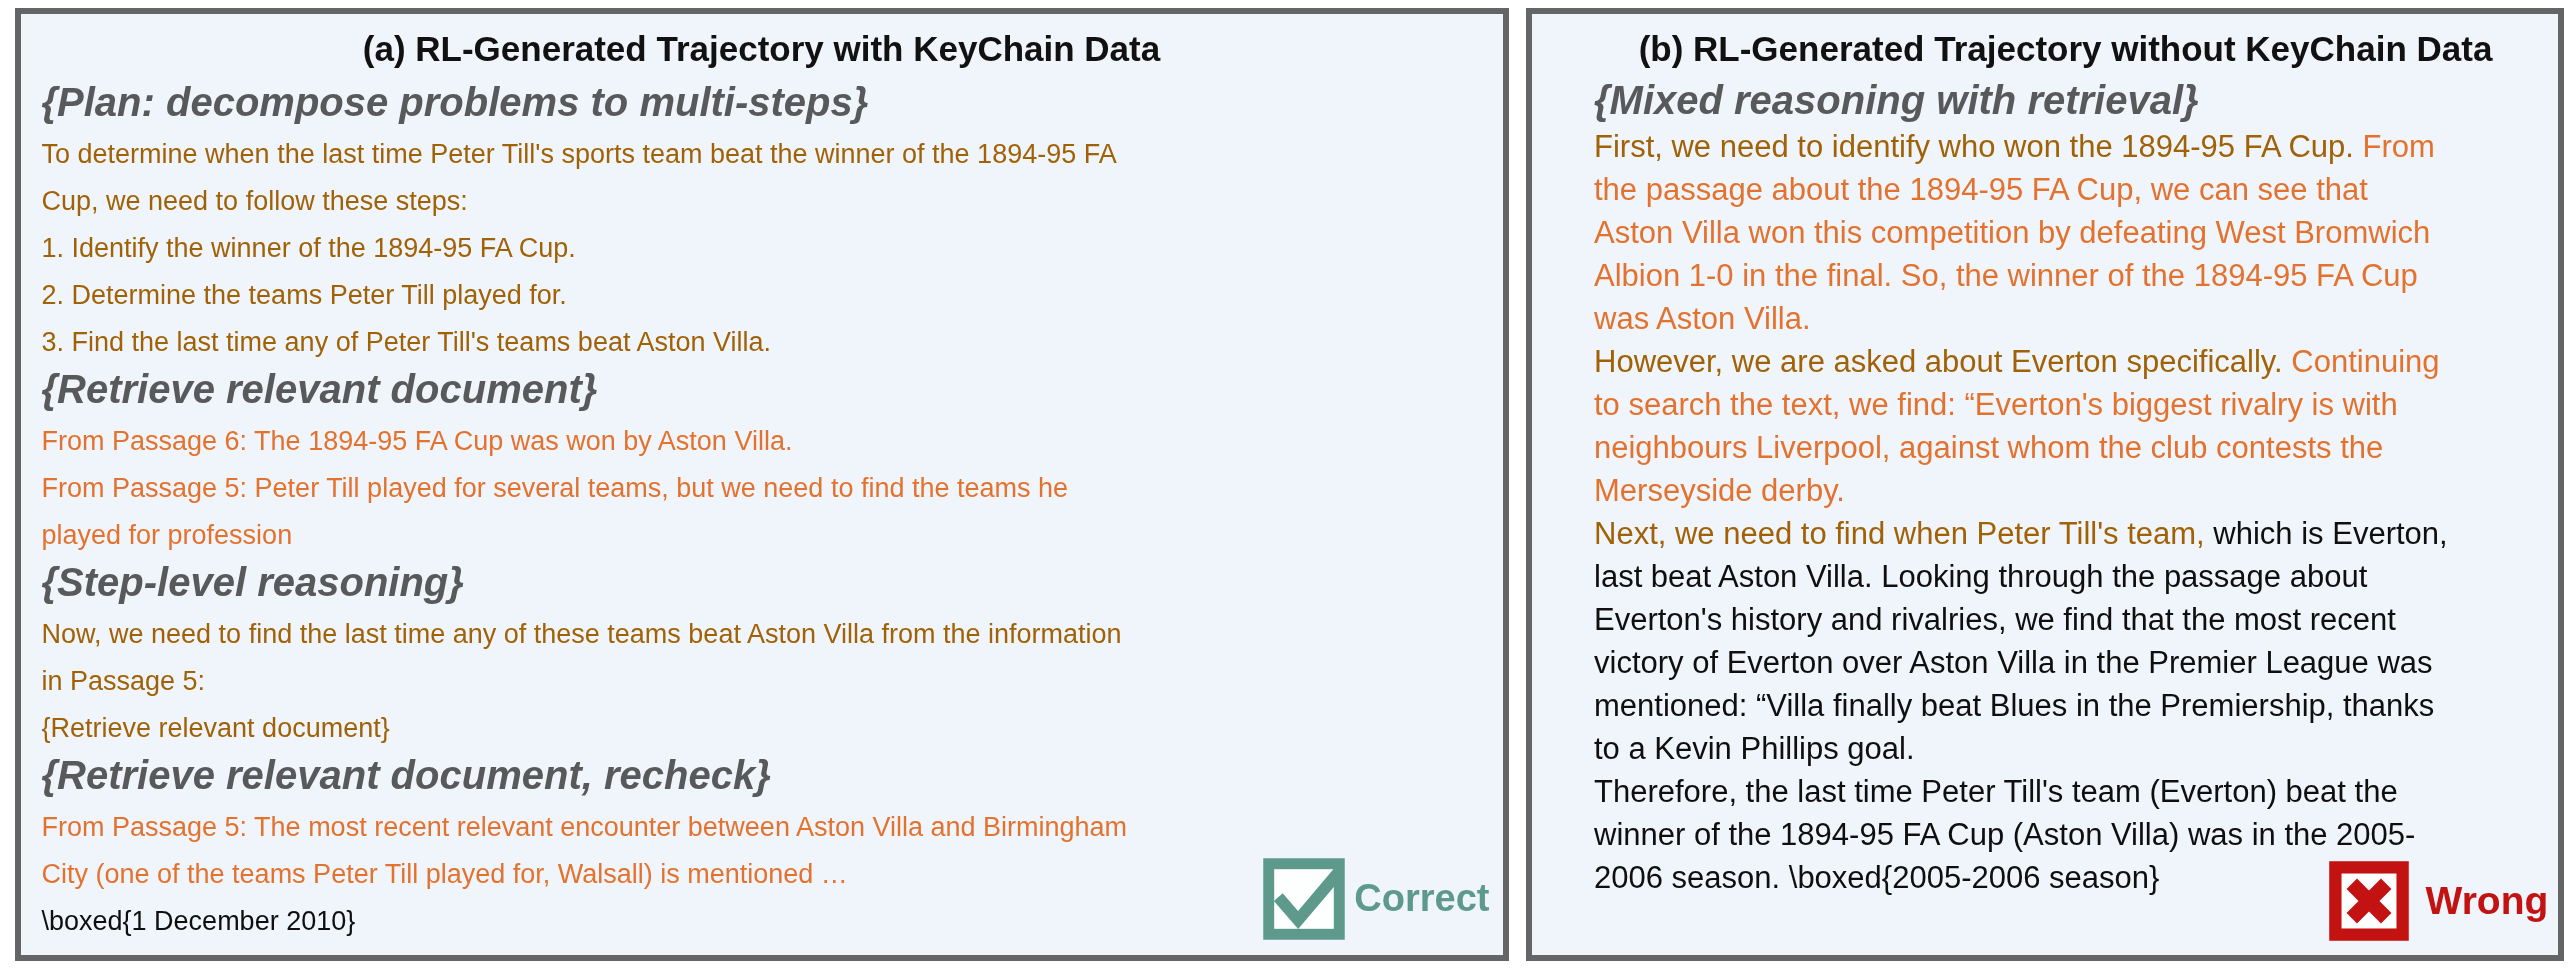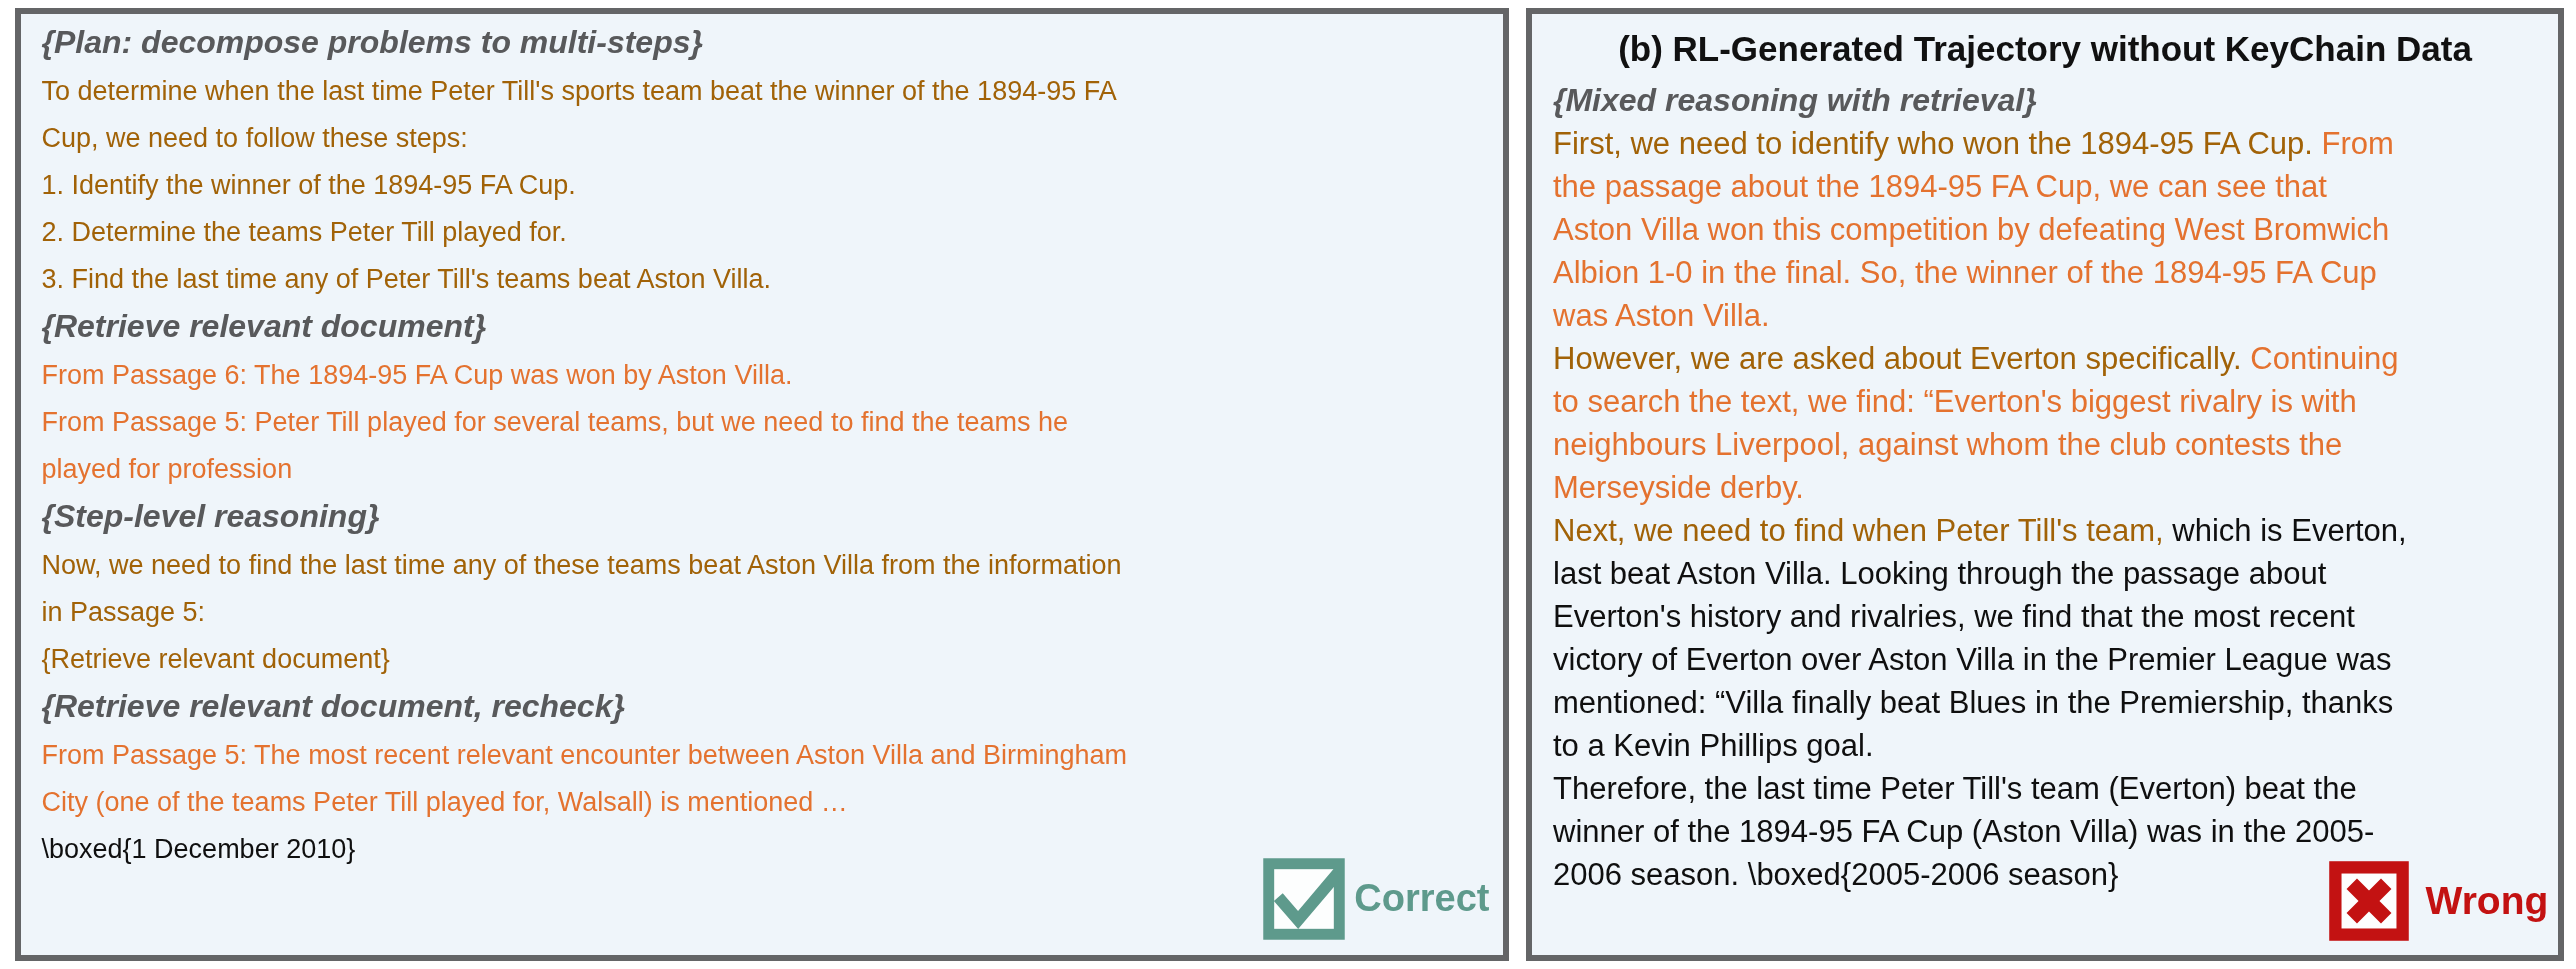--- a/index.html
+++ b/index.html
@@ -11,21 +11,21 @@
   }
   .panel {
     position: absolute;
     top: 8px;
     height: 953px;
     background: #EFF5FA;
     border: 6.4px solid #646567;
     box-sizing: border-box;
   }
   #panel-a { left: 14.5px;   width: 1494px; }
-  #panel-b { left: 1526px; width: 1038px; }
+  #panel-b { left: 1526px; width: 1038px; padding-left: 41px; }
 
   .panel-inner {
     position: relative;
     height: 100%;
     box-sizing: border-box;
     padding: 4.8px 21px 8px 21px;
   }
   .panel-title {
     font-size: 35px;
     font-weight: bold;
@@ -37,21 +37,21 @@
   .blocks {
     white-space: pre-wrap;
   }
   #panel-a .blocks { font-size: 27px; line-height: 47px; }
   #panel-b .blocks { font-size: 31px; line-height: 43px; }
 
   .run-header {
     font-weight: bold;
     font-style: italic;
     color: #58595B;
-    font-size: 32px;
+    font-size: 40px;
   }
   .run-cyan   { color: #a16207; }
   .run-orange { color: #E4722F; margin-top: 36px; }
   .run-black  { color: #0F0F0F; }
 
   .verdict {
     position: absolute;
     display: flex;
     align-items: center;
     font-weight: bold;
@@ -71,20 +71,21 @@
   }
   .verdict svg { display: block; }
 </style>
 </head>
 <body>
 
 <div>
 
   <div class="panel" id="panel-a">
     <div class="panel-inner">
+      <div class="panel-title">(a) RL-Generated Trajectory with KeyChain Data</div>
       <div class="blocks"><div><span class="run-header">{Plan: decompose problems to multi-steps}</span></div><div><span class="run-cyan">To determine when the last time Peter Till's sports team beat the winner of the 1894-95 FA
 Cup, we need to follow these steps:</span></div><div><span class="run-cyan">1. Identify the winner of the 1894-95 FA Cup.</span></div><div><span class="run-cyan">2. Determine the teams Peter Till played for.</span></div><div><span class="run-cyan">3. Find the last time any of Peter Till's teams beat Aston Villa.</span></div><div><span class="run-header">{Retrieve relevant document}</span></div><div><span class="run-orange">From Passage 6: The 1894-95 FA Cup was won by Aston Villa.</span></div><div><span class="run-orange">From Passage 5: Peter Till played for several teams, but we need to find the teams he
 played for profession</span></div><div><span class="run-header">{Step-level reasoning}</span></div><div><span class="run-cyan">Now, we need to find the last time any of these teams beat Aston Villa from the information
 in Passage 5:</span></div><div><span class="run-cyan">{Retrieve relevant document}</span></div><div><span class="run-header">{Retrieve relevant document, recheck}</span></div><div><span class="run-orange">From Passage 5: The most recent relevant encounter between Aston Villa and Birmingham
 City (one of the teams Peter Till played for, Walsall) is mentioned …</span></div><div><span class="run-black">\boxed{1 December 2010}</span></div></div>
       <div class="verdict" id="verdict-correct">
         <span>
           <svg width="84" height="84" viewBox="0 0 100 100">
             <rect x="8" y="8" width="84" height="84" fill="#FDFEFE" stroke="#5E9A8C" stroke-width="13"></rect>
             <path d="M24 53 L43 75 L87 23" fill="none" stroke="#5E9A8C" stroke-width="14" stroke-linecap="square"></path>

